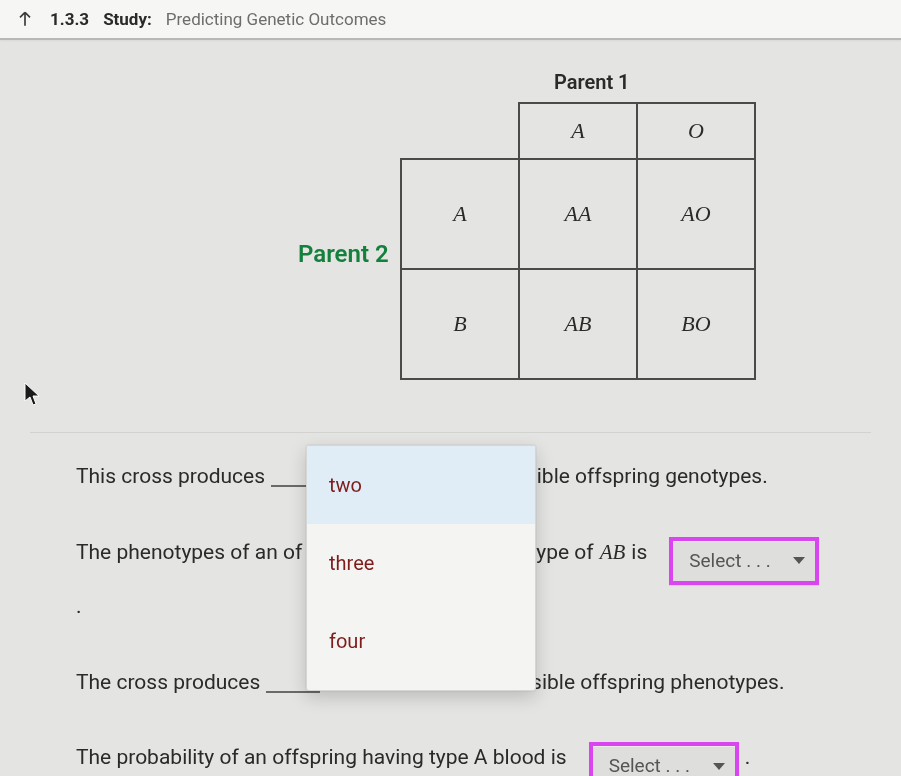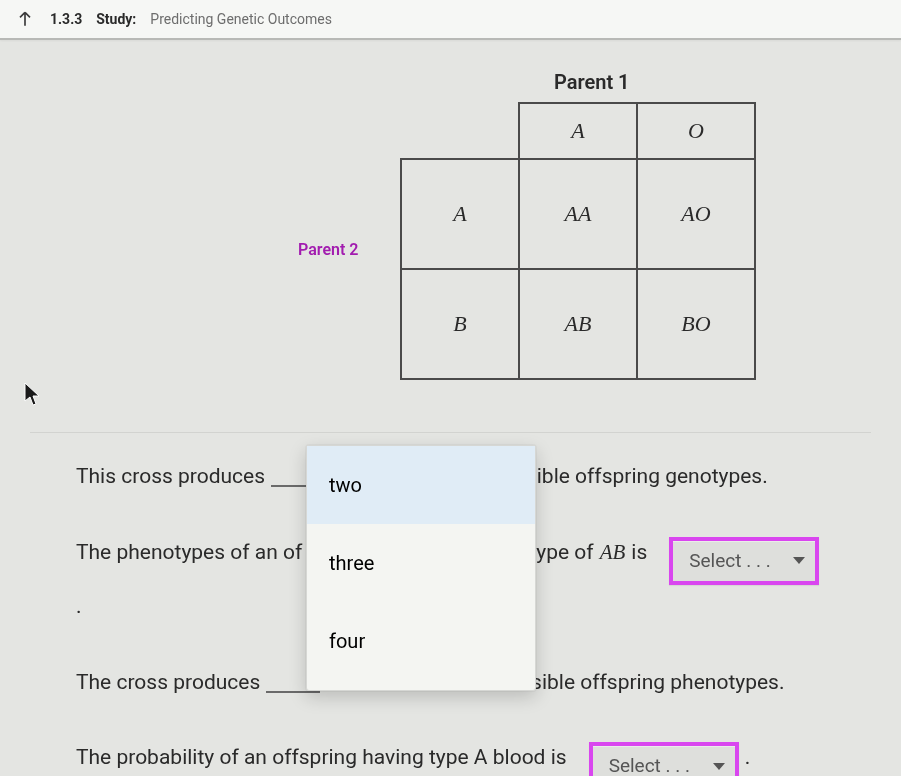--- a/index.html
+++ b/index.html
@@ -12,21 +12,21 @@
   }
 
   
   .header {
     background: #f6f7f5;
     border-bottom: 2px solid #b8b9b6;
     padding: 8px 14px;
     display: flex;
     align-items: center;
     gap: 14px;
-    font-size: 14px;
+    font-size: 17px;
     box-shadow: 0 1px 2px rgba(0,0,0,.05);
   }
   .back-arrow {
     width: 22px; height: 22px;
     display: inline-flex; align-items: center; justify-content: center;
     cursor: pointer;
   }
   .back-arrow svg { width: 20px; height: 20px; stroke: #3a3a3a; stroke-width: 2; fill: none; }
   .hdr-section { font-weight: 700; color: #2a2a2a; }
   .hdr-label { font-weight: 700; color: #2a2a2a; }
@@ -49,23 +49,23 @@
     left: 524px;
     top: 8px;
     font-size: 20px;
     font-weight: 600;
     color: #2a2a2a;
   }
   .parent2-label {
     position: absolute;
     left: 268px;
     top: 178px;
-    font-size: 16px;
+    font-size: 24px;
     font-weight: 600;
-    color: #a21caf;
+    color: #15803d;
   }
 
   .psq {
     position: absolute;
     left: 370px;
     top: 40px;
     border-collapse: collapse;
   }
   .psq td {
     width: 118px;
@@ -152,21 +152,21 @@
     background: #f4f5f2;
     border: 1px solid #d6d7d4;
     box-shadow: 0 6px 18px rgba(0,0,0,.18), 0 0 0 1px rgba(0,0,0,.03);
     border-radius: 3px;
     z-index: 20;
     padding-bottom: 10px;
   }
   .dropdown-panel .opt {
     padding: 24px 22px;
     font-size: 20px;
-    color: #000000;
+    color: #7f1d1d;
     cursor: pointer;
   }
   .dropdown-panel .opt.sel {
     background: #e0ecf6;
   }
 
   
   .cursor-arrow {
     position: absolute;
     left: 24px;

